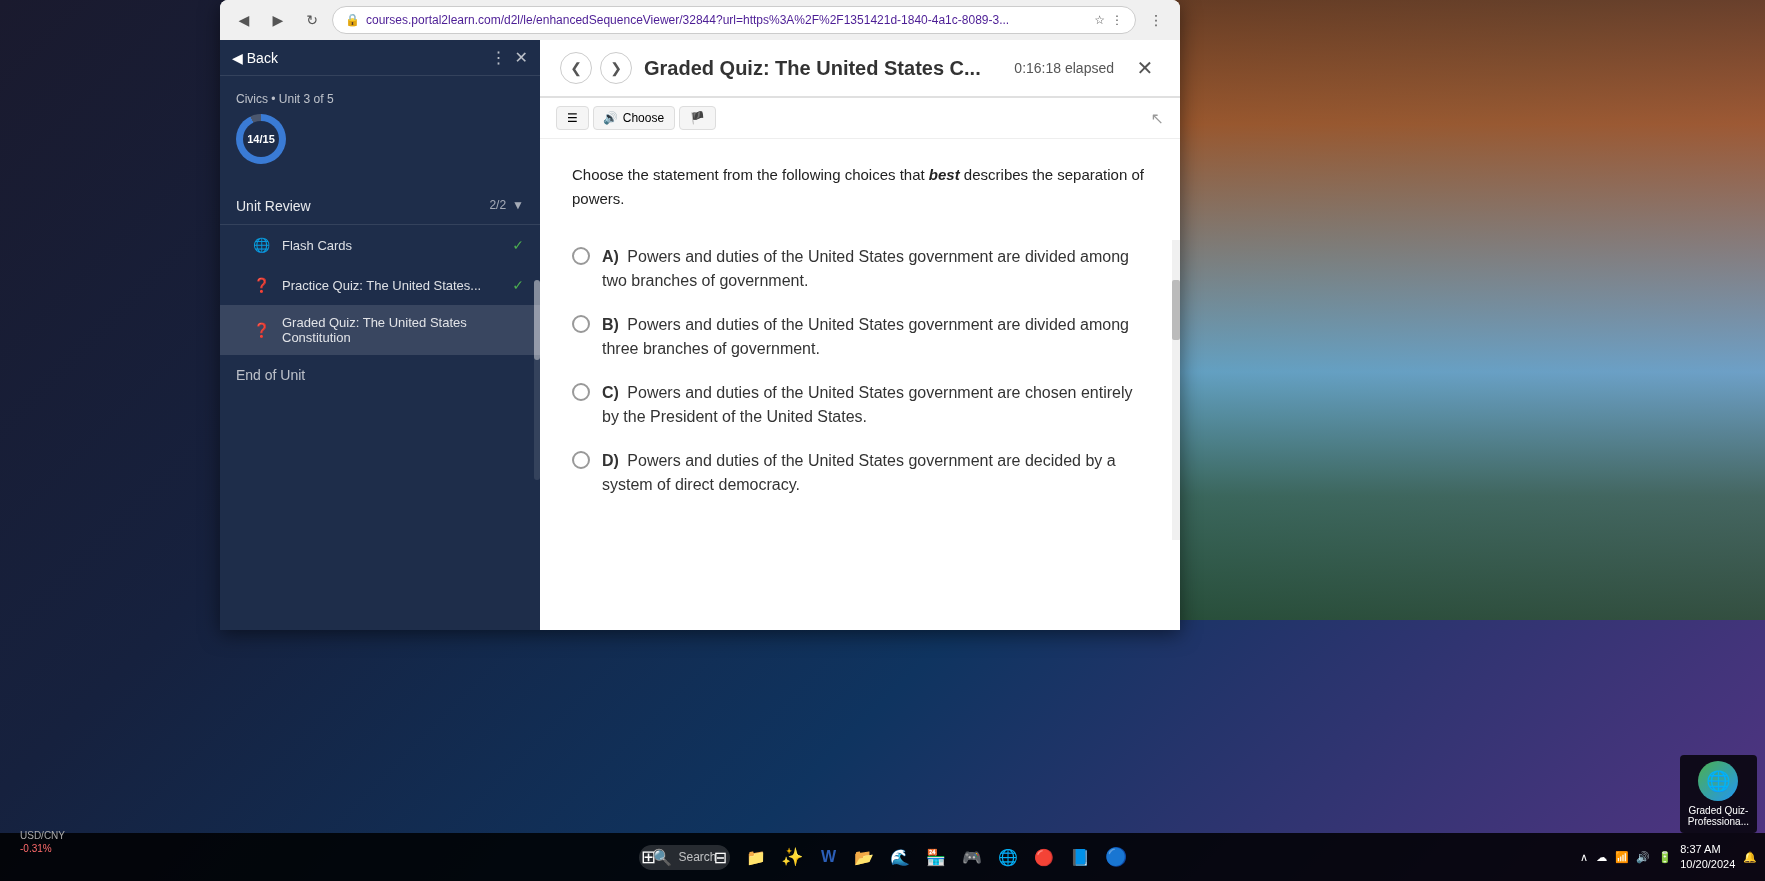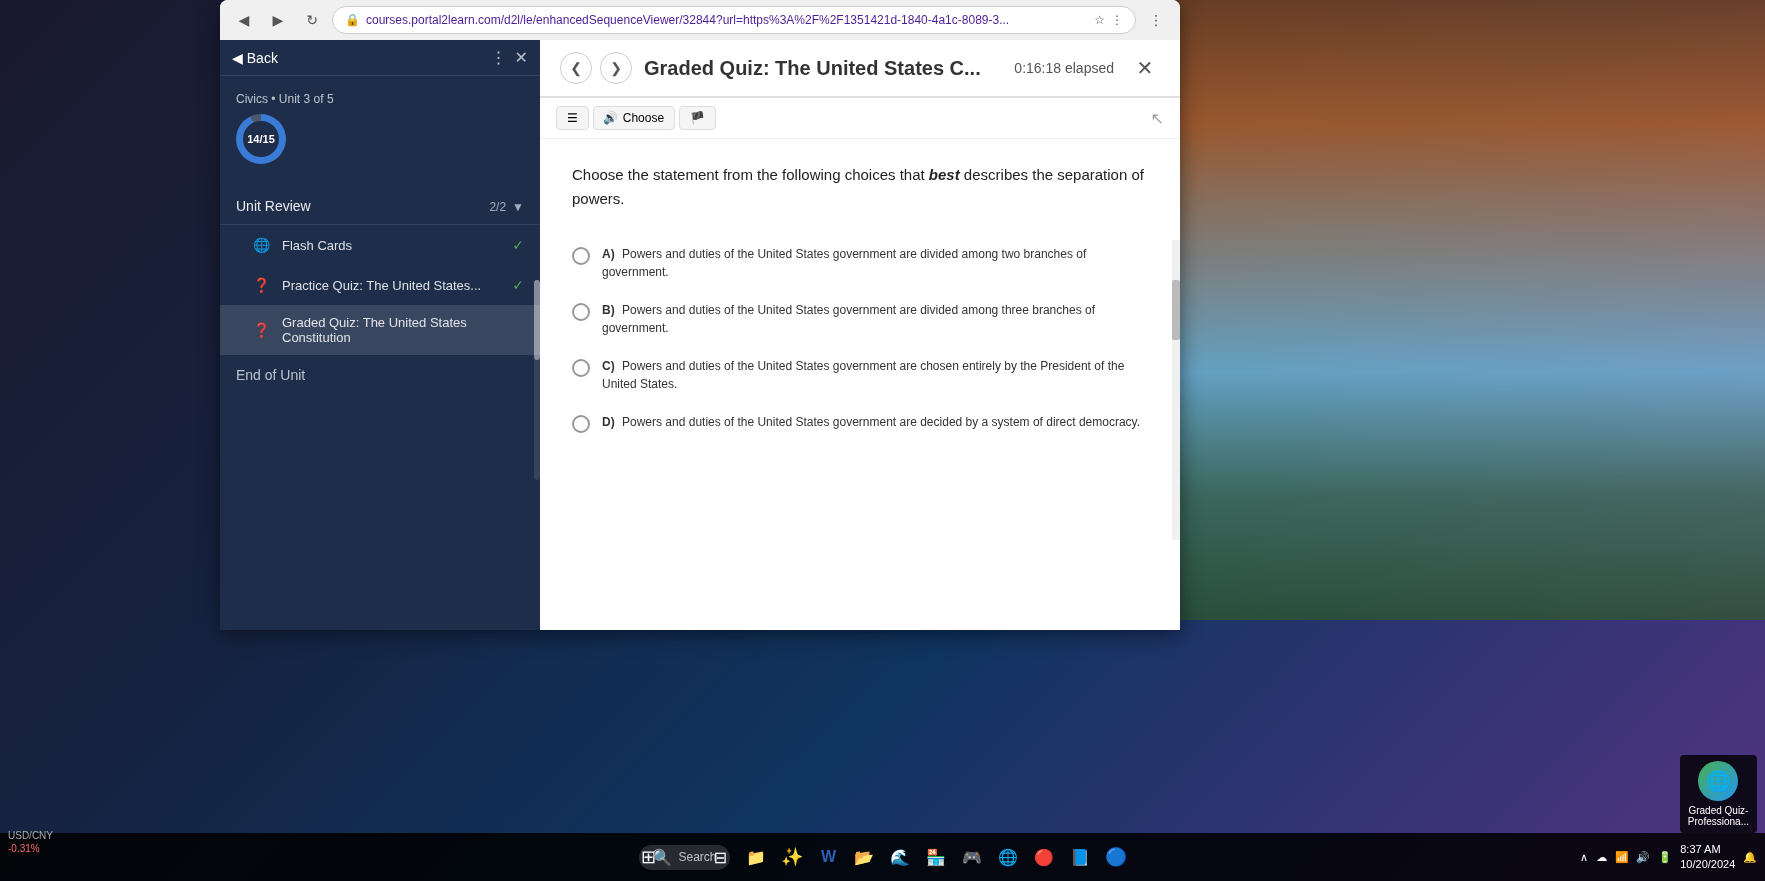--- a/index.html
+++ b/index.html
@@ -223,21 +223,21 @@
     }
 
     .nav-list {
       flex: 1;
       overflow-y: auto;
       padding: 8px 0;
     }
 
     .nav-section-header {
       display: flex;
-      align-items: flex-end;
+      align-items: flex-start;
       justify-content: space-between;
       padding: 10px 16px;
       color: rgba(255,255,255,0.9);
       font-size: 14px;
       font-weight: 500;
       border-bottom: 1px solid rgba(255,255,255,0.1);
     }
 
     .nav-section-count {
       color: rgba(255,255,255,0.6);
@@ -388,21 +388,21 @@
       width: 18px;
       height: 18px;
       border: 2px solid #999;
       border-radius: 50%;
       flex-shrink: 0;
       margin-top: 2px;
       background: white;
     }
 
     .answer-label {
-      font-size: 12px;
+      font-size: 16px;
       color: #333;
       line-height: 1.5;
     }
 
     .answer-letter {
       font-weight: 600;
       margin-right: 4px;
     }
 
     .quiz-nav-btn {
@@ -621,21 +621,21 @@
   </div>
 </div>
 
 <div class="bottom-right-thumb">
   <div class="thumb-icon">🌐</div>
   <div style="white-space:pre-line;font-size:10px;">Graded Quiz-
 Professiona...</div>
 </div>
 
 <div class="taskbar">
-  <div style="position:absolute;left:8px;bottom:26px;color:#aaa;font-size:10px;line-height:1.3;">
+  <div style="position:absolute;left:20px;bottom:26px;color:#aaa;font-size:10px;line-height:1.3;">
     <div>USD/CNY</div>
     <div style="color:#ff6b6b;">-0.31%</div>
   </div>
 
   <div style="position:absolute;left:50%;transform:translateX(-50%);display:flex;align-items:center;gap:4px;">
     <div class="taskbar-icon" style="font-size:18px;">⊞</div>
     <div class="taskbar-icon">
       <div style="background:rgba(255,255,255,0.15);border-radius:16px;padding:3px 14px;display:flex;align-items:center;gap:6px;width:180px;">
         <span>🔍</span>
         <span style="color:rgba(255,255,255,0.7);font-size:12px;">Search</span>

